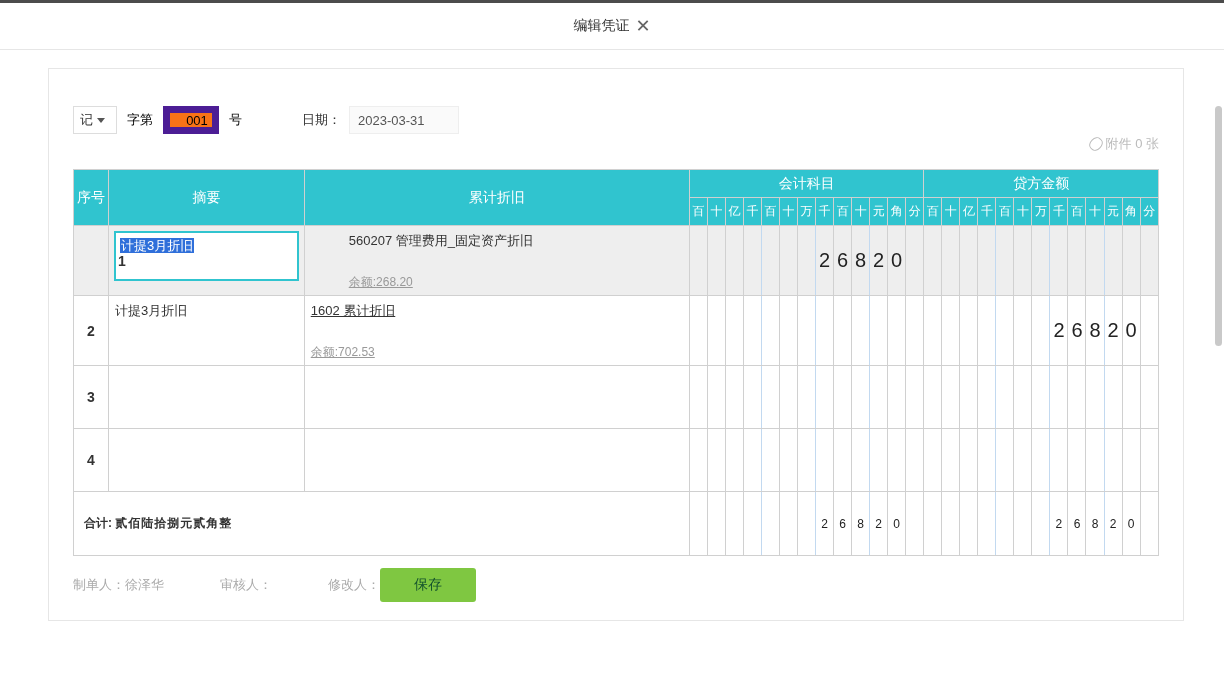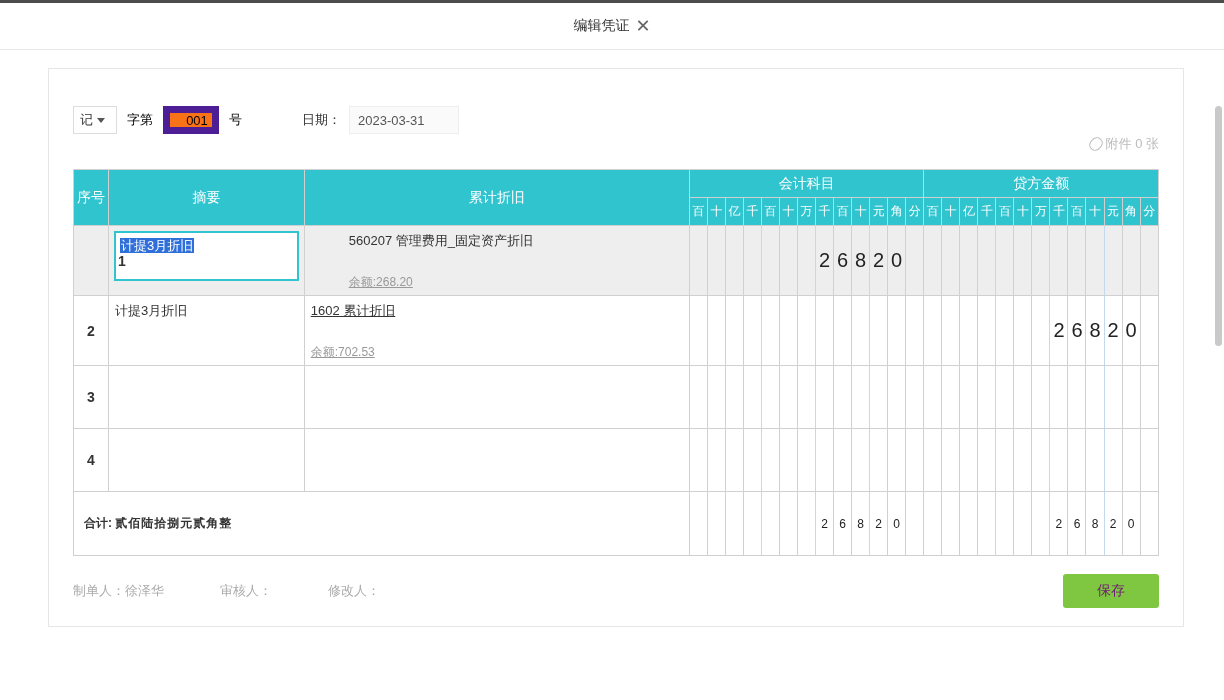--- a/index.html
+++ b/index.html
@@ -56,23 +56,23 @@
   td.digit { text-align:center; font-family:Arial, sans-serif; font-size:20px; font-weight:500; color:#222; padding:0; position:relative; }
   .digtxt { position:relative; z-index:1; }
   td.digit.blue { border-left-color:#c2d9f0; border-right-color:#c2d9f0; }
   td.digit.red-left { border-left-color:#e06666; }
   td.digit.firstcol { border-left-color:#d0d0d0; }
 
   tr.totals td { height:64px; font-size:12px; }
   tr.totals td.total-label { padding:0 10px; font-weight:700; }
   tr.totals td.total-label span.cn { font-weight:700; letter-spacing:1px; }
 
-  .footer { display:flex; align-items:center; justify-content:space-between; margin-top:18px; font-size:13px; color:#aaa; }
+  .footer { display:flex; align-items:center; justify-content:flex-start; margin-top:12px; font-size:13px; color:#aaa; }
   .footer .meta { display:flex; gap:56px; }
-  .save-btn { background:#7fc741; color:#701a75; border:none; border-radius:3px; width:96px; height:34px; font-size:14px; cursor:pointer; }
+  .save-btn { background:#7fc741; color:#14532d; border:none; border-radius:3px; width:96px; height:34px; font-size:14px; cursor:pointer; }
 
   .vscroll { position:absolute; right:2px; top:106px; width:7px; height:240px; background:#c9c9c9; border-radius:4px; }
   .caret-down { display:inline-block; width:0; height:0; border-left:4px solid transparent; border-right:4px solid transparent; border-top:5px solid #555; }
 </style>
 </head>
 <body>
 
 <div class="topbar"></div>
 
 <div class="titlebar">

